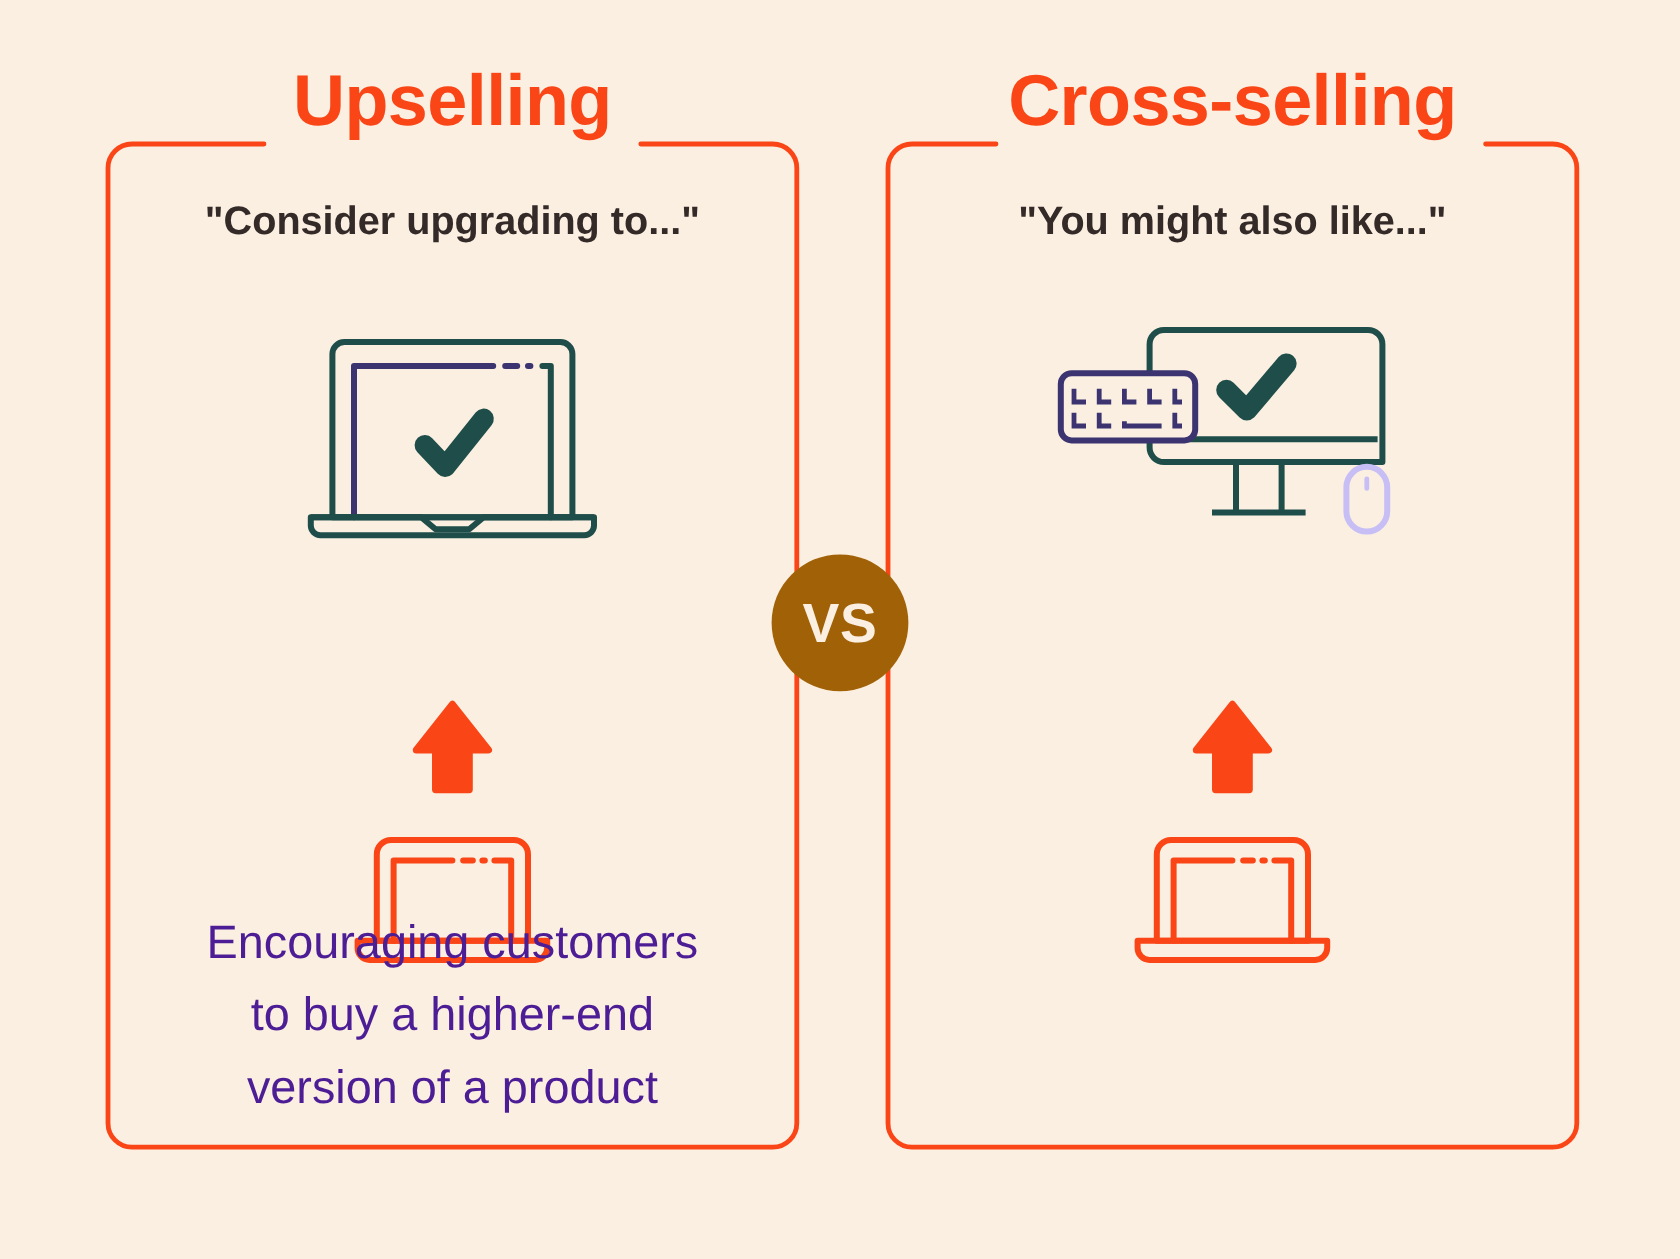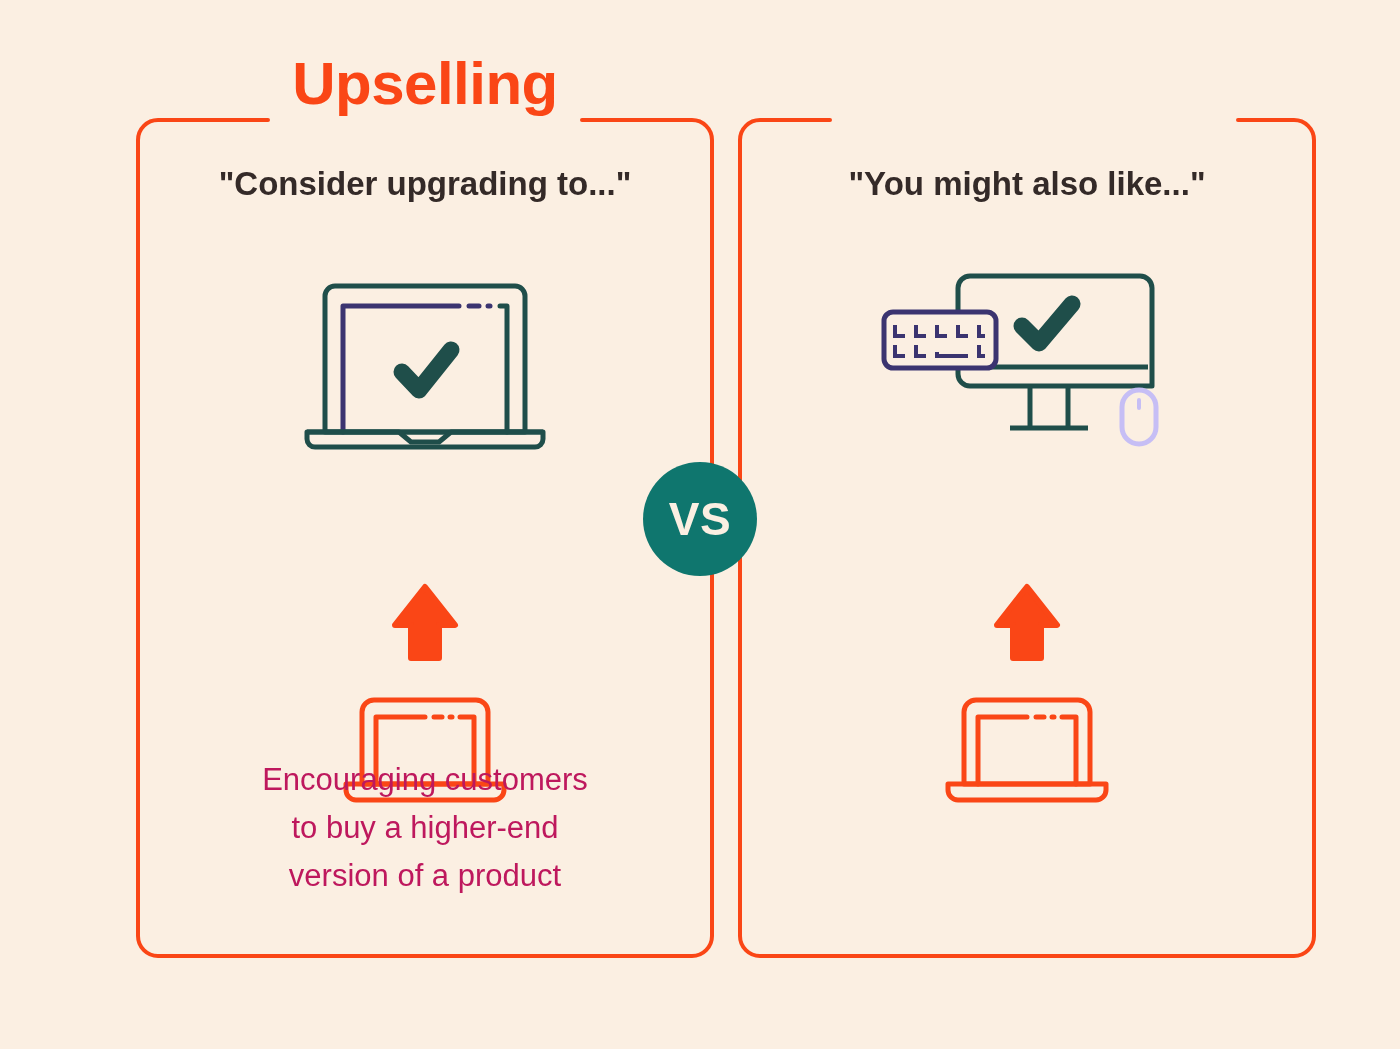--- a/index.html
+++ b/index.html
@@ -21,21 +21,21 @@
     background: #FBEFE2;
   }
 
   
   .panel {
     position: absolute;
     top: 118px;
     height: 840px;
     box-sizing: border-box;
   }
-  .panel.left  { left: 88px;  width: 578px; margin-left: 48px; }
+  .panel.left  { left: 88px;  width: 578px; }
   .panel.right { left: 738px; width: 578px; }
 
   .panel-frame {
     position: absolute;
     inset: 0;
     pointer-events: none;
   }
   .panel-frame svg { display: block; width: 100%; height: 100%; overflow: visible; }
 
   
@@ -92,36 +92,36 @@
     display: flex;
     justify-content: center;
   }
 
   .panel-desc {
     position: absolute;
     top: 638px;
     left: 0;
     width: 100%;
     text-align: center;
-    color: #be185d;
-    font-size: 31px;
+    color: #4c1d95;
+    font-size: 39px;
     font-weight: normal;
     line-height: 1.55;
     white-space: pre-line;
   }
 
   
   .vs-badge {
     position: absolute;
     left: 643px;
     top: 462px;
     width: 114px;
     height: 114px;
     border-radius: 50%;
-    background: #0f766e;
+    background: #a16207;
     color: #FBEFE2;
     display: flex;
     align-items: center;
     justify-content: center;
     font-size: 46px;
     font-weight: bold;
     letter-spacing: 0.5px;
   }
 
   svg { overflow: visible; }
@@ -192,20 +192,21 @@
   </div>
 
   <div class="panel right">
 
     <div class="panel-frame">
       <svg viewBox="0 0 578 840" preserveAspectRatio="none">
         <path d="M 92 2 L 22 2 A 20 20 0 0 0 2 22 L 2 818 A 20 20 0 0 0 22 838 L 556 838 A 20 20 0 0 0 576 818 L 576 22 A 20 20 0 0 0 556 2 L 500 2" fill="none" stroke="#FA4616" stroke-width="4" stroke-linecap="round"></path>
       </svg>
     </div>
 
+    <div class="panel-title">Cross-selling</div>
 
     <div class="panel-subtitle">"You might also like..."</div>
 
     <div class="icon-top">
       <span>
         <svg width="290" height="176" viewBox="0 0 290 176">
 
           <path d="M 76 14 A 12 12 0 0 1 88 2 L 258 2 A 12 12 0 0 1 270 14 L 270 112 L 88 112 A 12 12 0 0 1 76 100 Z" fill="none" stroke="#1F4E4A" stroke-width="5" stroke-linejoin="round"></path>
 
           <line x1="106" y1="93" x2="266" y2="93" stroke="#1F4E4A" stroke-width="5" stroke-linecap="butt"></line>

